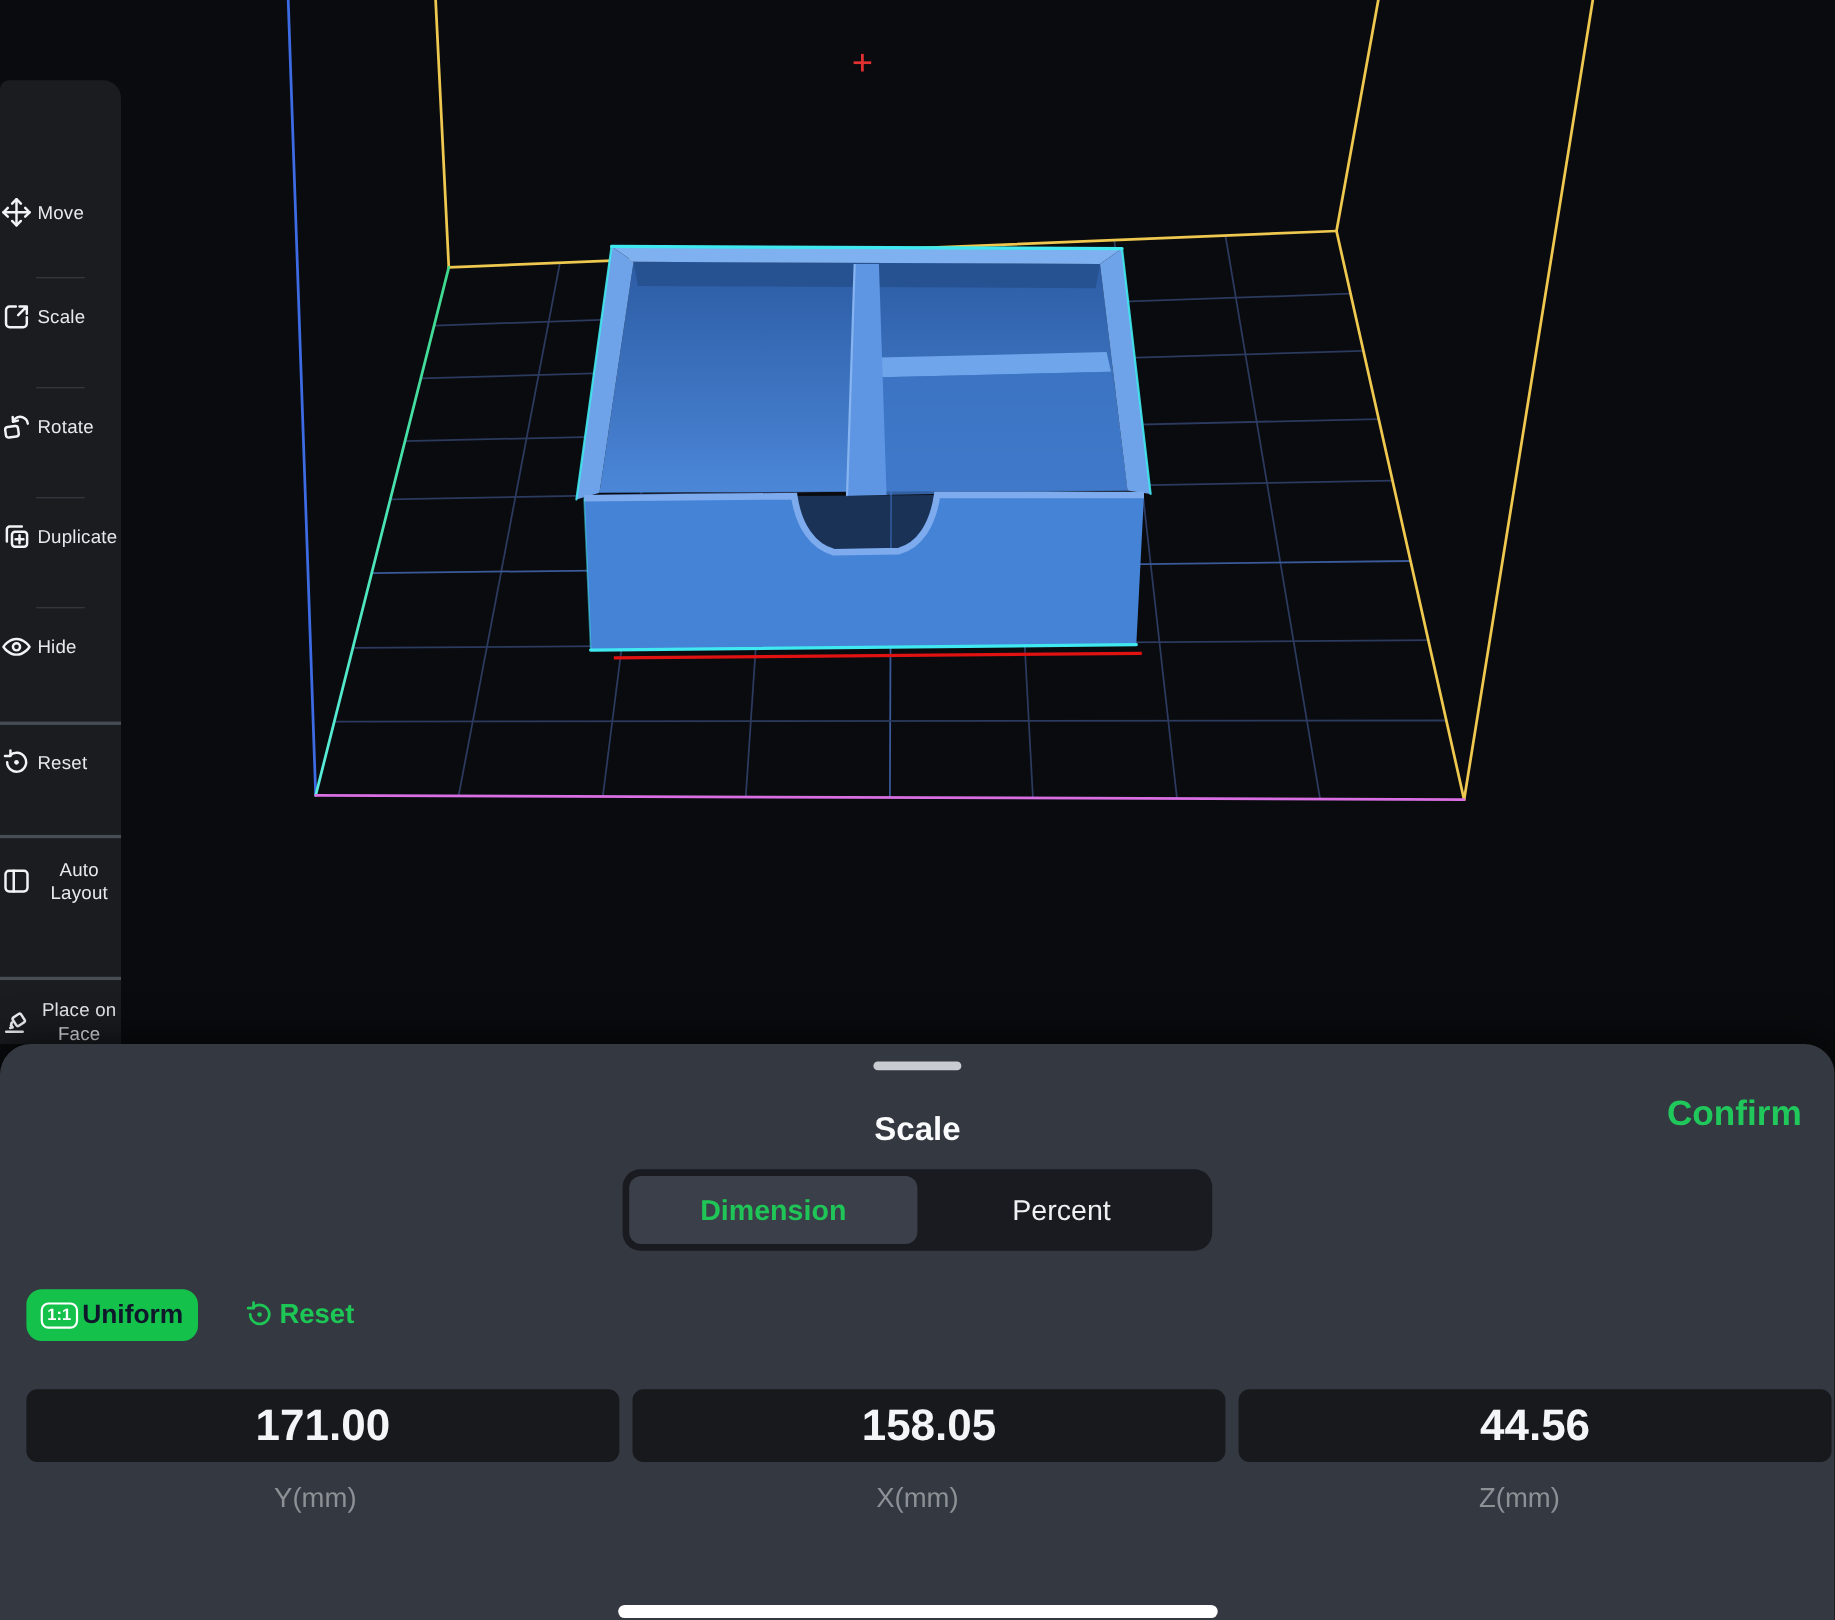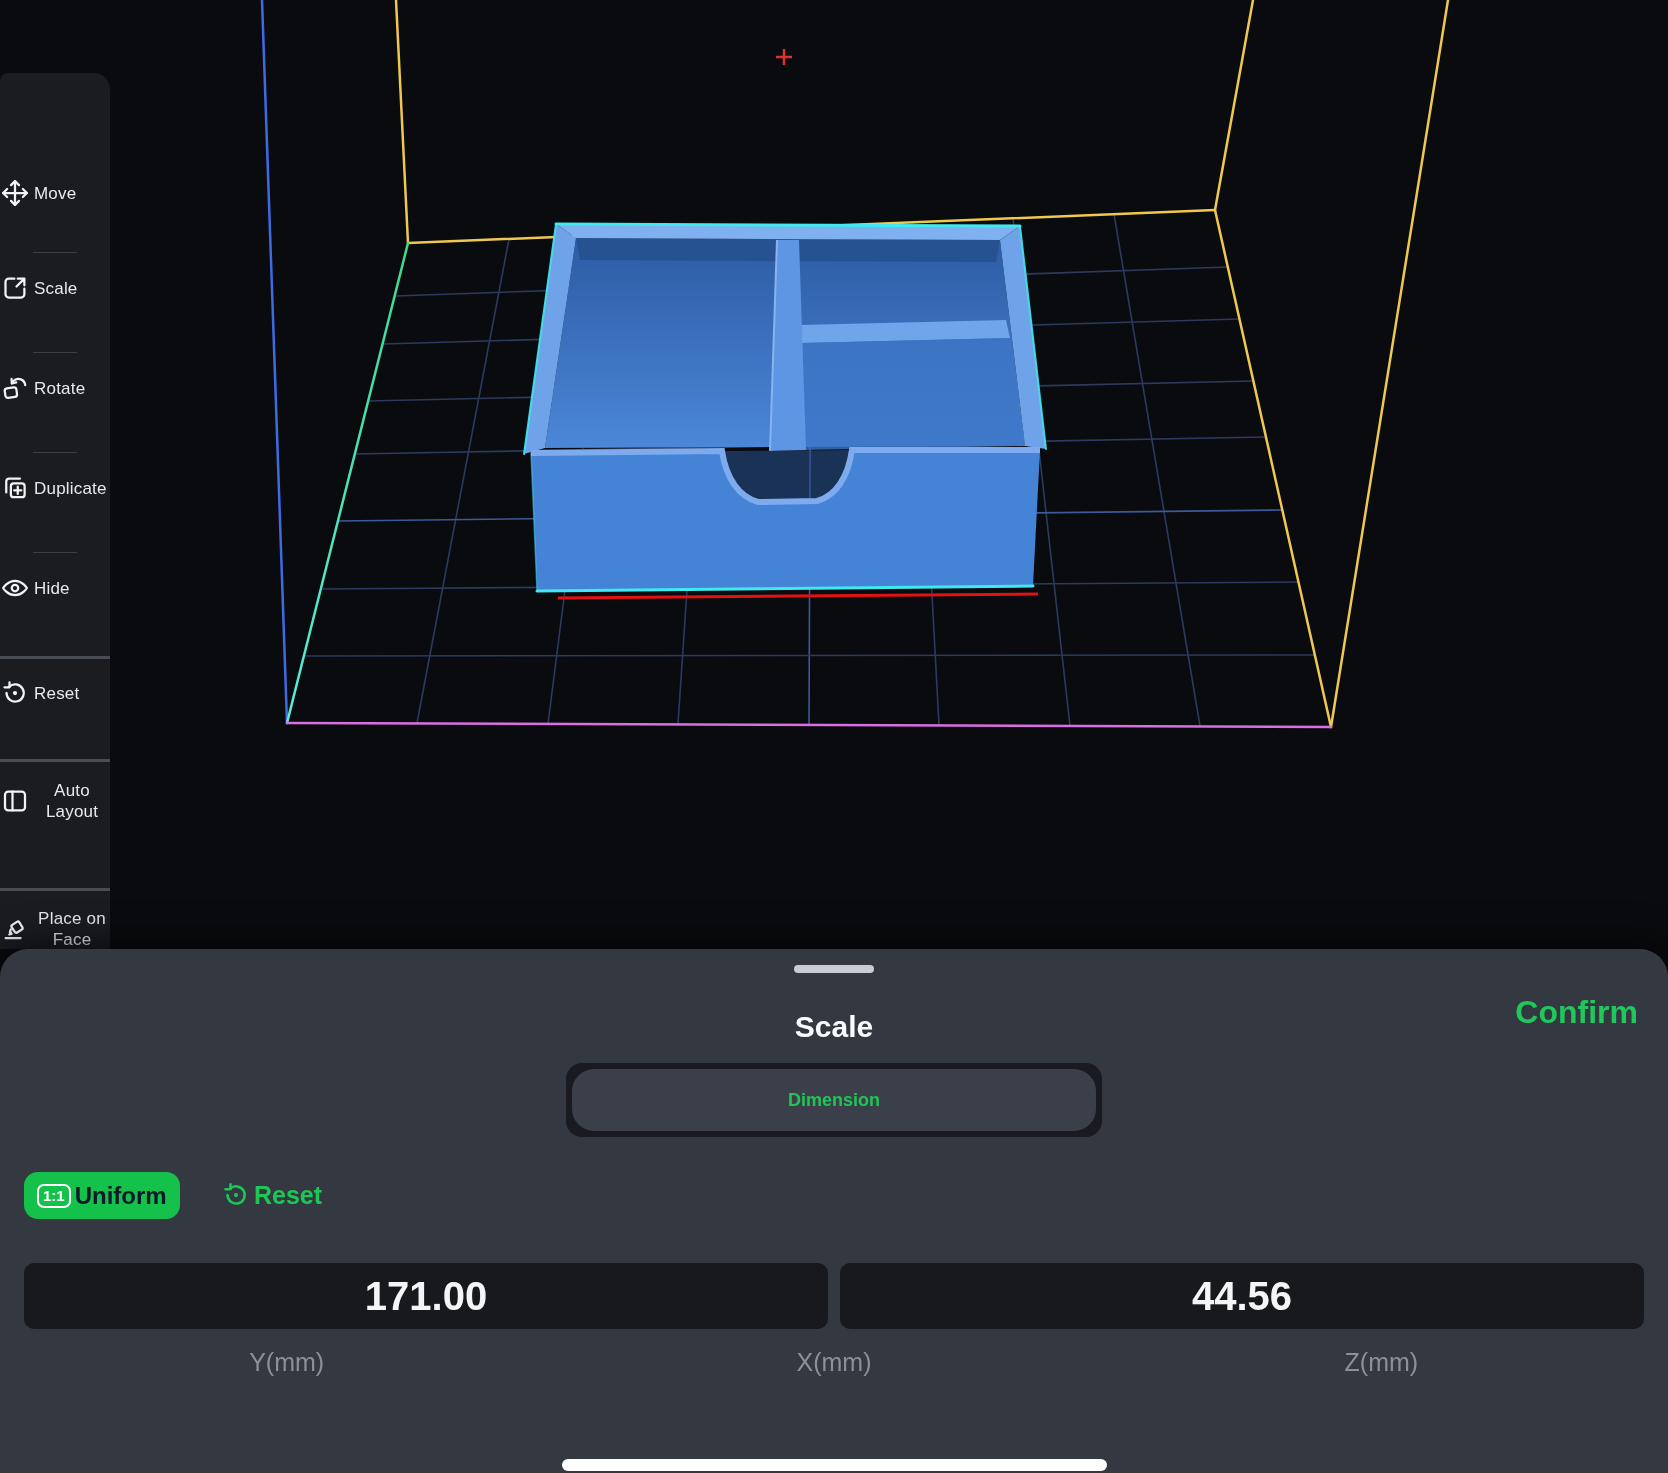--- a/index.html
+++ b/index.html
@@ -27,21 +27,21 @@
            border-radius:4px;background:#c9ccd0;cursor:grab;}
   .sheet-title{position:absolute;top:36px;left:0;width:100%;text-align:center;
                font-size:30px;font-weight:700;color:#fafbfc;}
   .confirm{position:absolute;top:44px;right:24px;font-size:32px;font-weight:700;
            color:#20c85c;cursor:pointer;background:none;border:none;
            font-family:"Liberation Sans",sans-serif;}
   .seg{position:absolute;top:114px;left:566px;width:536px;height:74px;
        background:#191b20;border-radius:16px;display:flex;padding:6px;
        box-sizing:border-box;}
   .seg-btn{flex:1;display:flex;align-items:center;justify-content:center;
-           border-radius:22px;font-size:18px;cursor:pointer;border:none;
+           border-radius:11px;font-size:26px;cursor:pointer;border:none;
            background:transparent;color:#eef0f2;font-weight:500;
            font-family:"Liberation Sans",sans-serif;}
   .seg-btn.sel{background:#3b3f49;color:#1fc556;font-weight:700;}
   .uniform-btn{position:absolute;top:223px;left:24px;height:47px;
                display:inline-flex;align-items:center;gap:4px;padding:0 13px;
                background:#14c24b;border:none;border-radius:14px;cursor:pointer;
                font-family:"Liberation Sans",sans-serif;}
   .uniform-badge{border:2.5px solid #fff;border-radius:7px;color:#fff;
                  font-size:15px;font-weight:700;padding:1px 4px;line-height:18px;}
   .uniform-lbl{color:#0f172a;font-size:24px;font-weight:700;}
@@ -243,40 +243,42 @@
 
   </nav>
 
   <section class="sheet">
     <div class="grabber"></div>
     <h2 class="sheet-title">Scale</h2>
     <button class="confirm">Confirm</button>
 
     <div class="seg">
       <button class="seg-btn sel">Dimension</button>
+      <button class="seg-btn">Percent</button>
     </div>
 
     <button class="uniform-btn">
       <span class="uniform-badge">1:1</span>
       <span class="uniform-lbl">Uniform</span>
     </button>
 
     <button class="reset-link">
       <svg viewBox="0 0 24 24">
         <g class="green-stroke">
           <path d="M5.2 12a6.9 6.9 0 1 0 2-4.9"></path>
           <path d="M7.6 3.4v4h-4"></path>
         </g>
         <circle cx="12" cy="12" r="1.7" fill="#1dc755"></circle>
       </svg>
       <span>Reset</span>
     </button>
 
     <div class="fields">
       <input class="field" value="171.00" style="">
+      <input class="field" value="158.05" style="">
       <input class="field" value="44.56" style="">
     </div>
     <div class="field-labels">
       <span>Y(mm)</span>
       <span>X(mm)</span>
       <span>Z(mm)</span>
     </div>
 
     <div class="homebar"></div>
   </section>

